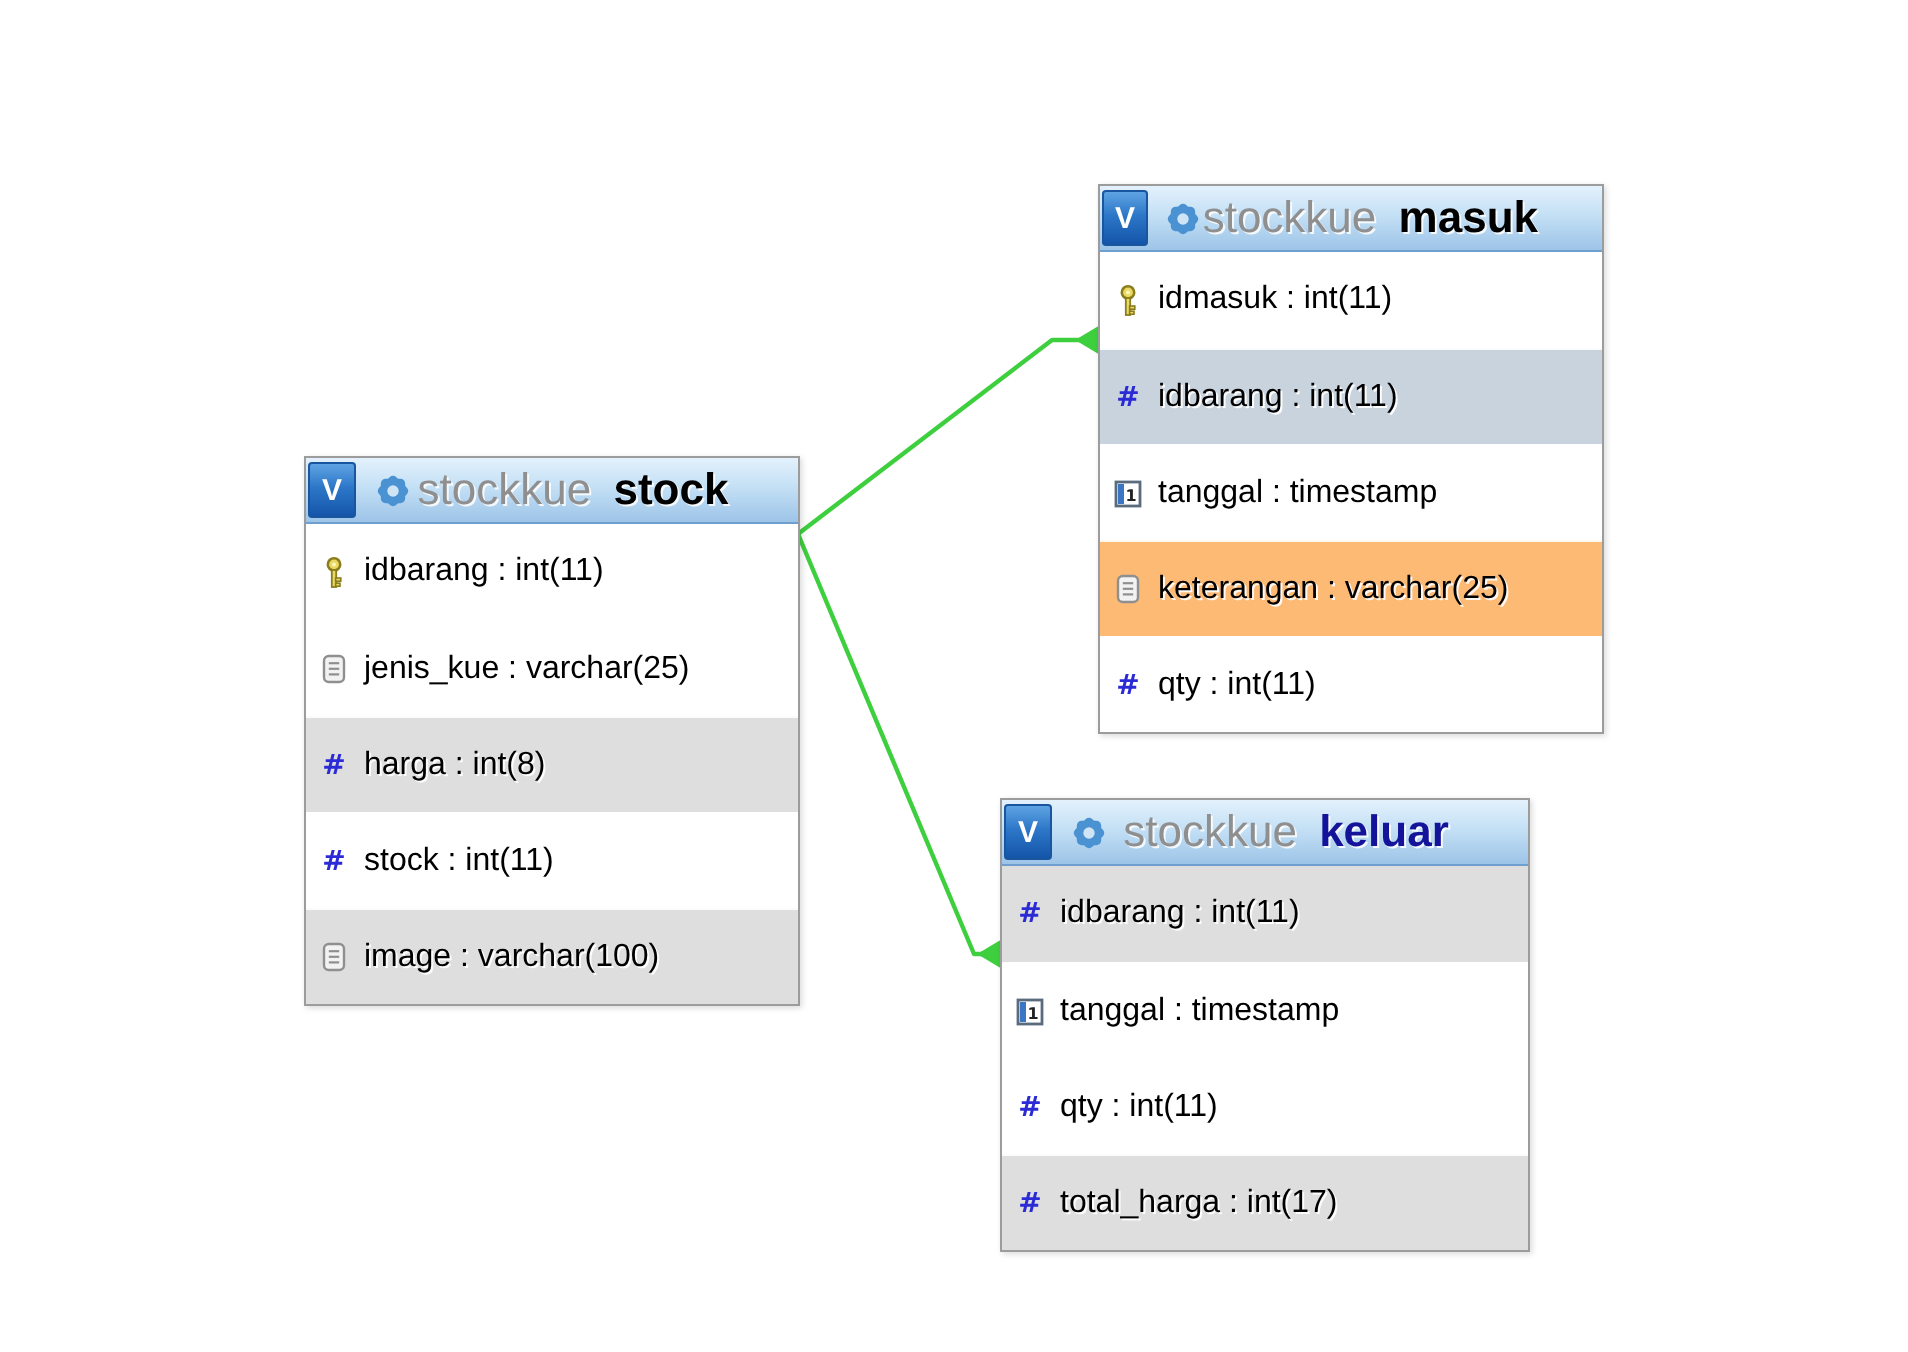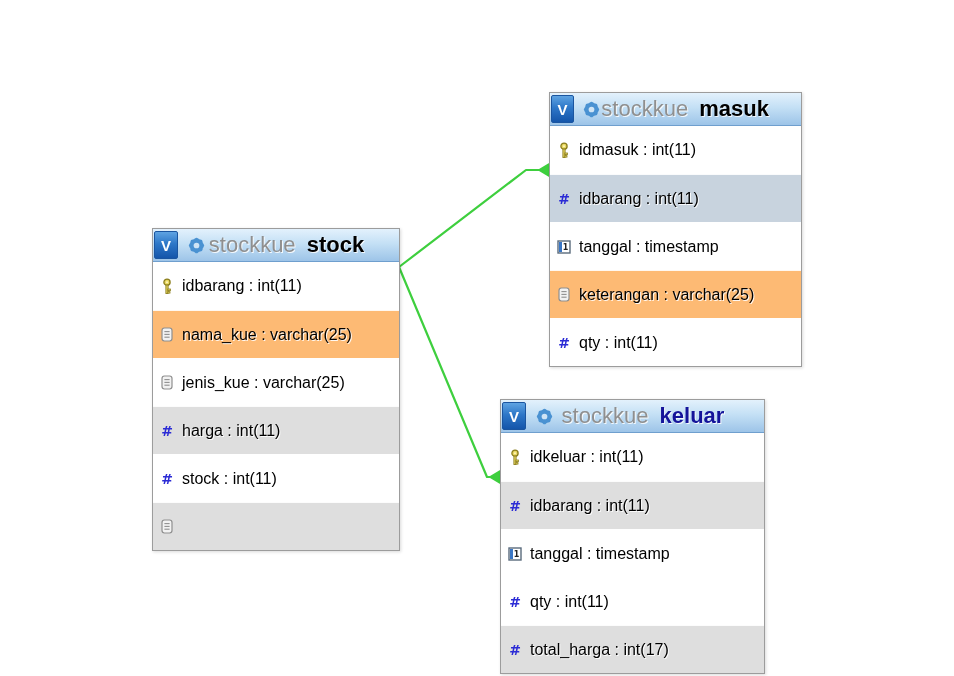--- a/index.html
+++ b/index.html
@@ -143,59 +143,49 @@
             <svg width="12" height="17" viewBox="0 0 12 17">
               <circle cx="6" cy="4.2" r="3.1" fill="#ead963" stroke="#8a7d1d" stroke-width="1.3"></circle>
               <circle cx="6" cy="4.2" r="1" fill="#fdf6c0"></circle>
               <rect x="4.9" y="7" width="2.2" height="8.5" fill="#ead963" stroke="#8a7d1d" stroke-width="0.9"></rect>
               <rect x="6.8" y="11" width="2.6" height="1.6" fill="#ead963" stroke="#8a7d1d" stroke-width="0.8"></rect>
               <rect x="6.8" y="13.6" width="2.2" height="1.5" fill="#ead963" stroke="#8a7d1d" stroke-width="0.8"></rect>
             </svg>
           </span>
           <span class="field-label">idbarang : int(11)</span>
         </div>
-        <div class="db-row bg-pink">
+        <div class="db-row bg-white">
           <span class="field-icon">
             <svg width="12" height="15" viewBox="0 0 12 15">
               <rect x="1" y="1" width="10" height="13" rx="2.4" fill="#f2f2f2" stroke="#8f8f8f" stroke-width="1.2"></rect>
               <line x1="3.4" y1="4.6" x2="8.6" y2="4.6" stroke="#8f8f8f" stroke-width="1.1"></line>
               <line x1="3.4" y1="7.4" x2="8.6" y2="7.4" stroke="#8f8f8f" stroke-width="1.1"></line>
               <line x1="3.4" y1="10.2" x2="8.6" y2="10.2" stroke="#8f8f8f" stroke-width="1.1"></line>
             </svg>
           </span>
-          <span class="field-label">nama_kue : varchar(25)</span>
-        </div>
-        <div class="db-row bg-white">
+          <span class="field-label">jenis_kue : varchar(25)</span>
+        </div>
+        <div class="db-row bg-gray">
+          <span class="field-icon hash">#</span>
+          <span class="field-label">harga : int(8)</span>
+        </div>
+        <div class="db-row bg-white">
+          <span class="field-icon hash">#</span>
+          <span class="field-label">stock : int(11)</span>
+        </div>
+        <div class="db-row bg-gray">
           <span class="field-icon">
             <svg width="12" height="15" viewBox="0 0 12 15">
               <rect x="1" y="1" width="10" height="13" rx="2.4" fill="#f2f2f2" stroke="#8f8f8f" stroke-width="1.2"></rect>
               <line x1="3.4" y1="4.6" x2="8.6" y2="4.6" stroke="#8f8f8f" stroke-width="1.1"></line>
               <line x1="3.4" y1="7.4" x2="8.6" y2="7.4" stroke="#8f8f8f" stroke-width="1.1"></line>
               <line x1="3.4" y1="10.2" x2="8.6" y2="10.2" stroke="#8f8f8f" stroke-width="1.1"></line>
             </svg>
           </span>
-          <span class="field-label">jenis_kue : varchar(25)</span>
-        </div>
-        <div class="db-row bg-gray">
-          <span class="field-icon hash">#</span>
-          <span class="field-label">harga : int(11)</span>
-        </div>
-        <div class="db-row bg-white">
-          <span class="field-icon hash">#</span>
-          <span class="field-label">stock : int(11)</span>
-        </div>
-        <div class="db-row bg-gray">
-          <span class="field-icon">
-            <svg width="12" height="15" viewBox="0 0 12 15">
-              <rect x="1" y="1" width="10" height="13" rx="2.4" fill="#f2f2f2" stroke="#8f8f8f" stroke-width="1.2"></rect>
-              <line x1="3.4" y1="4.6" x2="8.6" y2="4.6" stroke="#8f8f8f" stroke-width="1.1"></line>
-              <line x1="3.4" y1="7.4" x2="8.6" y2="7.4" stroke="#8f8f8f" stroke-width="1.1"></line>
-              <line x1="3.4" y1="10.2" x2="8.6" y2="10.2" stroke="#8f8f8f" stroke-width="1.1"></line>
-            </svg>
-          </span>
+          <span class="field-label">image : varchar(100)</span>
         </div>
       </div>
   </div>
 
   <div class="db-table" id="table-1" style="left: 549px; top: 92px; width: 251px;">
     <div class="db-header">
       <div class="v-badge">V</div>
       <div class="gear">
           <svg width="19" height="19" viewBox="-10 -10 20 20">
             <g fill="#4a92d2">
@@ -268,32 +258,20 @@
             </g>
             <circle r="3" fill="#cfe4f5"></circle>
           </svg>
         </div>
       <div class="db-title">
         <span class="schema">stockkue</span>
         <span class="tname" style="color: rgb(20, 20, 154);">keluar</span>
       </div>
     </div>
     <div class="db-rows">
-        <div class="db-row bg-white">
-          <span class="field-icon">
-            <svg width="12" height="17" viewBox="0 0 12 17">
-              <circle cx="6" cy="4.2" r="3.1" fill="#ead963" stroke="#8a7d1d" stroke-width="1.3"></circle>
-              <circle cx="6" cy="4.2" r="1" fill="#fdf6c0"></circle>
-              <rect x="4.9" y="7" width="2.2" height="8.5" fill="#ead963" stroke="#8a7d1d" stroke-width="0.9"></rect>
-              <rect x="6.8" y="11" width="2.6" height="1.6" fill="#ead963" stroke="#8a7d1d" stroke-width="0.8"></rect>
-              <rect x="6.8" y="13.6" width="2.2" height="1.5" fill="#ead963" stroke="#8a7d1d" stroke-width="0.8"></rect>
-            </svg>
-          </span>
-          <span class="field-label">idkeluar : int(11)</span>
-        </div>
         <div class="db-row bg-gray">
           <span class="field-icon hash">#</span>
           <span class="field-label">idbarang : int(11)</span>
         </div>
         <div class="db-row bg-white">
           <span class="field-icon">
             <svg width="14" height="14" viewBox="0 0 14 14">
               <rect x="1" y="1" width="12" height="12" fill="#ffffff" stroke="#5a6b7d" stroke-width="1.4"></rect>
               <rect x="2" y="2" width="3" height="10" fill="#3a76c4"></rect>
               <text x="8.6" y="10.4" font-size="8" font-family="DejaVu Sans, sans-serif" fill="#222" text-anchor="middle" font-weight="bold">1</text>

